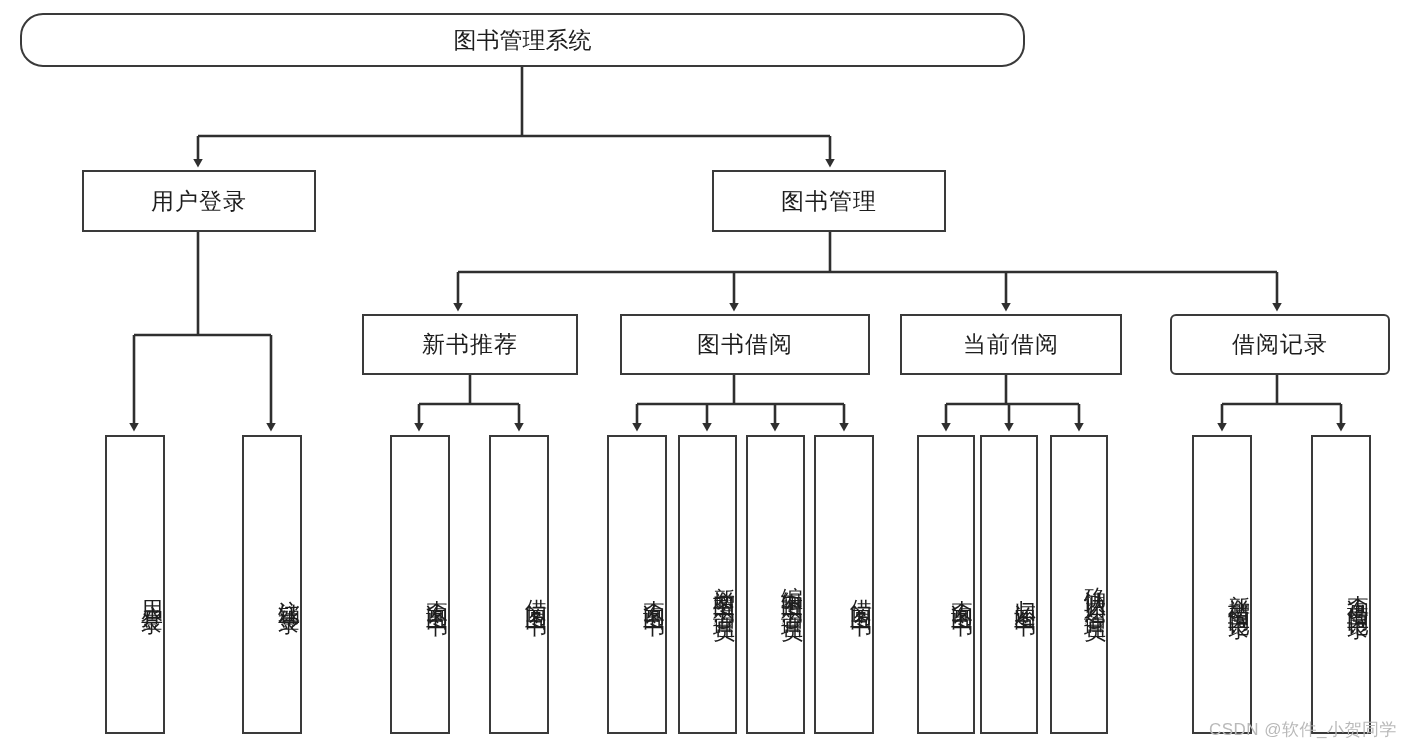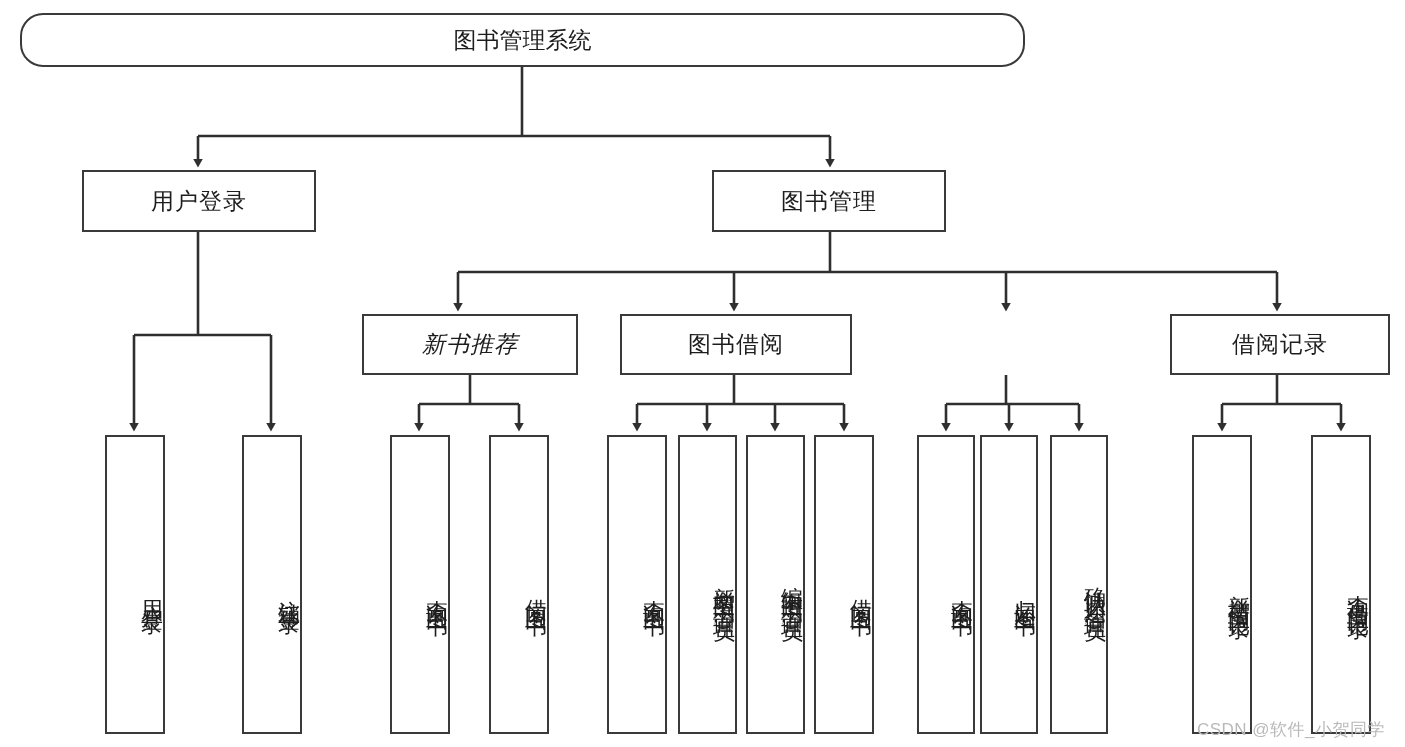--- a/index.html
+++ b/index.html
@@ -27,21 +27,21 @@
     text-orientation:upright;
     font-size:22px;
     letter-spacing:5px;
     line-height:1;
     padding-top:14px;
     align-items:flex-start;
     justify-content:center;
   }
   .watermark{
     position:absolute;
-    right:20px;
+    right:8px;
     bottom:6px;
     font-size:17px;
     color:#b9b9b9;
     white-space:nowrap;
     letter-spacing:0.5px;
   }
 </style>
 </head>
 <body>
 
@@ -95,23 +95,24 @@
       <path d="M1222,404 L1222,424" marker-end="url(#arrow)"></path>
       <path d="M1341,404 L1341,424" marker-end="url(#arrow)"></path>
     </g>
   </svg>
 
   <div class="node node-root" style="left:20px;top:13px;width:1005px;height:54px;">图书管理系统</div>
 
   <div class="node node-h" style="left:82px;top:170px;width:234px;height:62px;">用户登录</div>
   <div class="node node-h" style="left:712px;top:170px;width:234px;height:62px;text-align:center;">图书管理</div>
 
-  <div class="node node-h" style="left:362px;top:314px;width:216px;height:61px;font-style:italic;">新书推荐</div>
-  <div class="node node-h" style="left:620px;top:314px;width:232px;height:61px;">图书借阅</div>
-  <div class="node node-h" style="left:1170px;top:314px;width:220px;height:61px;">借阅记录</div>
+  <div class="node node-h" style="left:362px;top:314px;width:216px;height:61px;">新书推荐</div>
+  <div class="node node-h" style="left:620px;top:314px;width:250px;height:61px;">图书借阅</div>
+  <div class="node node-h" style="left:900px;top:314px;width:222px;height:61px;">当前借阅</div>
+  <div class="node node-h" style="left:1170px;top:314px;width:220px;height:61px;border-radius:6px;">借阅记录</div>
 
   <div class="node node-v" style="left:105px;top:435px;width:60px;height:299px;">用户登录</div>
   <div class="node node-v" style="left:242px;top:435px;width:60px;height:299px;">注销登录</div>
 
   <div class="node node-v" style="left:390px;top:435px;width:60px;height:299px;">查询图书</div>
   <div class="node node-v" style="left:489px;top:435px;width:60px;height:299px;">借阅图书</div>
 
   <div class="node node-v" style="left:607px;top:435px;width:60px;height:299px;">查询图书</div>
   <div class="node node-v" style="left:678px;top:435px;width:59px;height:299px;">新增图书（管理员）</div>
   <div class="node node-v" style="left:746px;top:435px;width:59px;height:299px;">编辑图书（管理员）</div>

